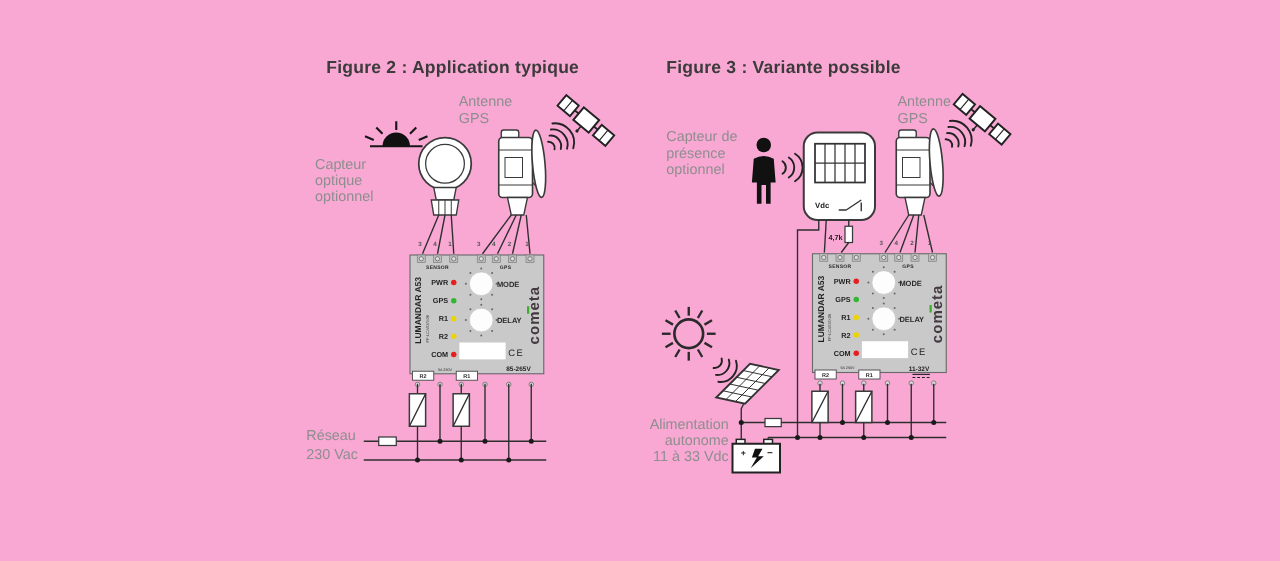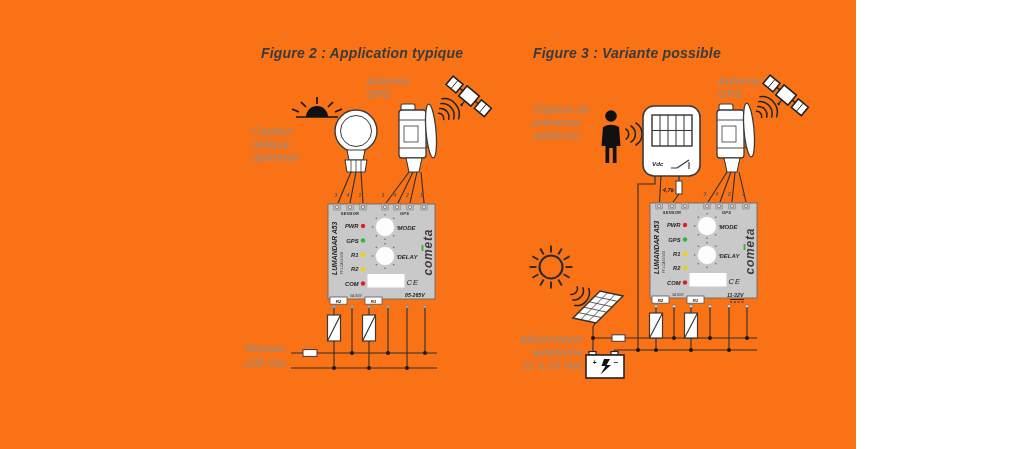--- a/index.html
+++ b/index.html
@@ -1,17 +1,17 @@
 <!DOCTYPE html>
 <html><head>
 <meta charset="utf-8">
 <style>
   html,body{margin:0;padding:0;background:#ffffff;}
-  .page{position:relative;width:856px;height:449px;background:#f97316;overflow:hidden;
-        font-family:"Liberation Sans",sans-serif;font-style:italic;}
+  .page{position:relative;width:1024px;height:449px;background:#f9a8d4;overflow:hidden;
+        font-family:"Liberation Sans",sans-serif;}
   svg{position:absolute;left:0;top:0;}
   text{font-family:"Liberation Sans",sans-serif;}
   .fig-title{font-size:14px;font-weight:bold;fill:#3b3b3b;letter-spacing:.2px;}
   .glabel{font-size:11.5px;fill:#8e8e8e;}
   .pin{font-size:5px;fill:#555;font-weight:bold;}
   .panel-h{font-size:4px;font-weight:bold;fill:#2a2a2a;letter-spacing:.25px;}
   .led-l{font-size:5.8px;font-weight:bold;fill:#1f1f1f;}
   .dial-l{font-size:6px;font-weight:bold;fill:#2a2a2a;}
   .wire{stroke:#2e2e2e;stroke-width:1.1;fill:none;}
   .art{stroke:#3a3a3a;fill:#ffffff;}

